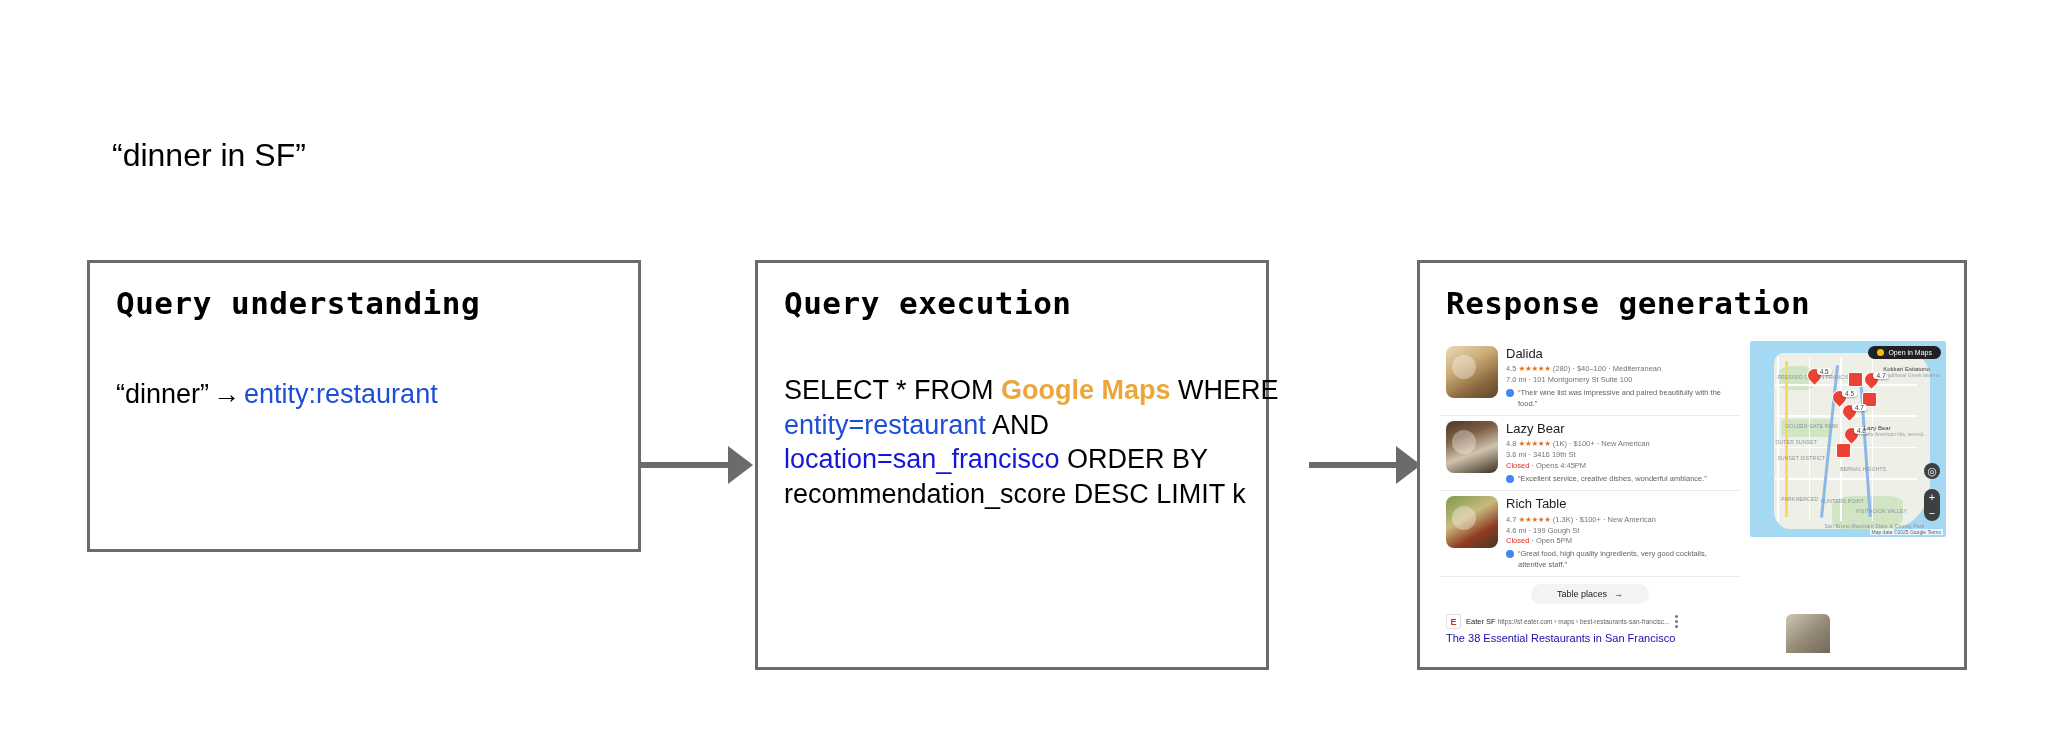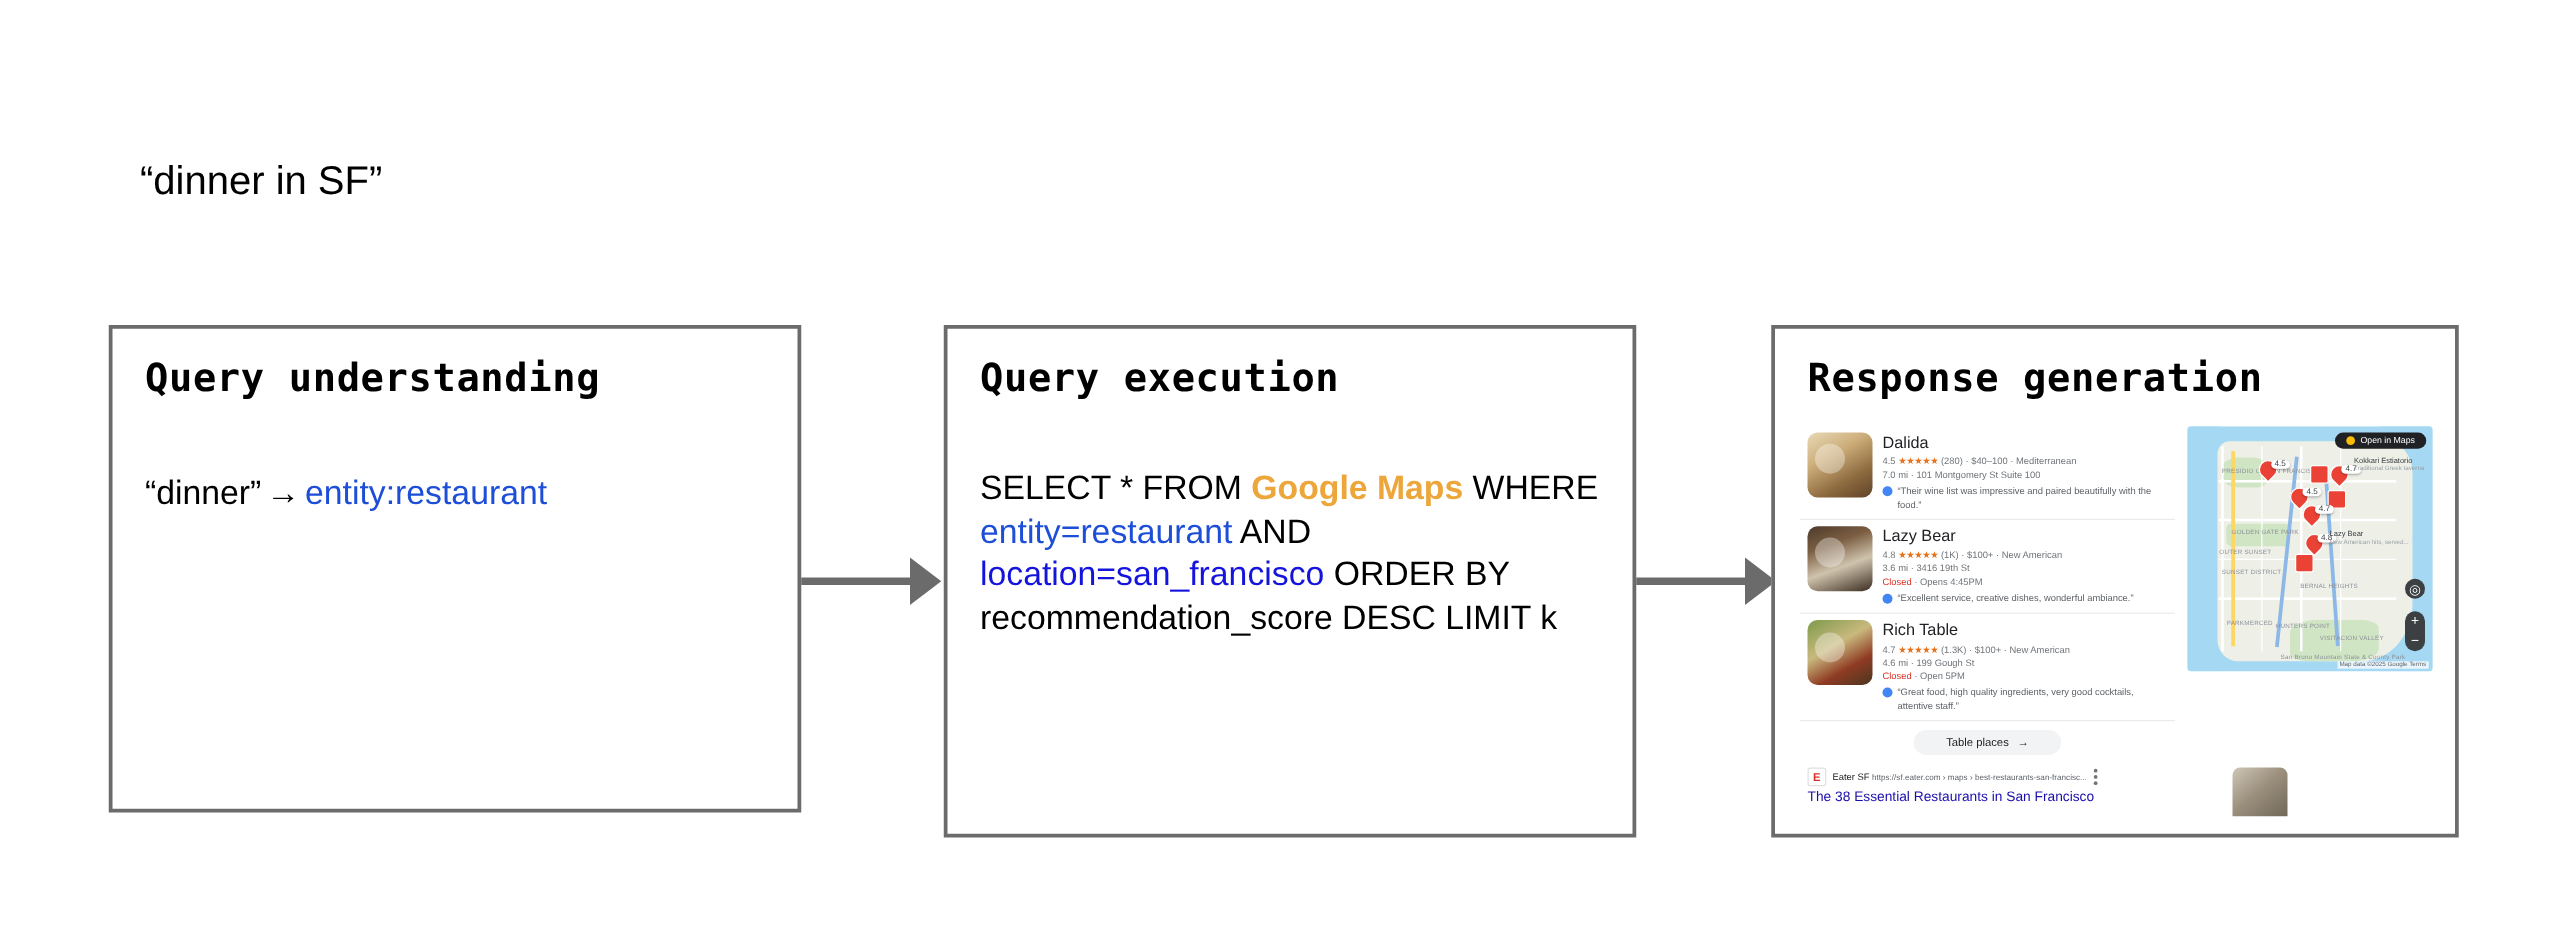--- a/index.html
+++ b/index.html
@@ -2,26 +2,26 @@
 <html><head>
 <meta charset="utf-8">
 <style>
   html,body{margin:0;padding:0;background:#fff;}
   body{width:2048px;height:744px;font-family:"Liberation Sans",sans-serif;color:#000;overflow:hidden;position:relative;}
 
   .stage{position:absolute;left:0;top:0;width:2048px;height:744px;}
 
   
   .hdr-title{position:absolute;left:110px;top:22px;font-family:"DejaVu Sans Mono",monospace;font-size:33px;font-weight:700;letter-spacing:.5px;white-space:nowrap;}
-  .hdr-query{position:absolute;left:112px;top:126px;font-size:32px;white-space:nowrap;}
+  .hdr-query{position:absolute;left:112px;top:137px;font-size:32px;white-space:nowrap;}
 
   
   .box{position:absolute;border:3px solid #6b6b6b;background:#fff;box-sizing:border-box;}
-  #box1{left:87px;top:260px;width:554px;height:390px;}
-  #box2{left:755px;top:260px;width:554px;height:410px;}
+  #box1{left:87px;top:260px;width:554px;height:292px;}
+  #box2{left:755px;top:260px;width:514px;height:410px;}
   #box3{left:1417px;top:260px;width:550px;height:410px;}
 
   .box-title{position:absolute;left:26px;top:22px;font-family:"DejaVu Sans Mono",monospace;font-size:31px;font-weight:700;letter-spacing:.5px;white-space:nowrap;}
 
   
   .map-line{position:absolute;left:26px;font-size:27px;white-space:nowrap;}
   #b1l1{top:116px;}
   #b1l2{top:203px;}
   .purple{color:#1d4ed8;}
   .blue{color:#1414dc;}

